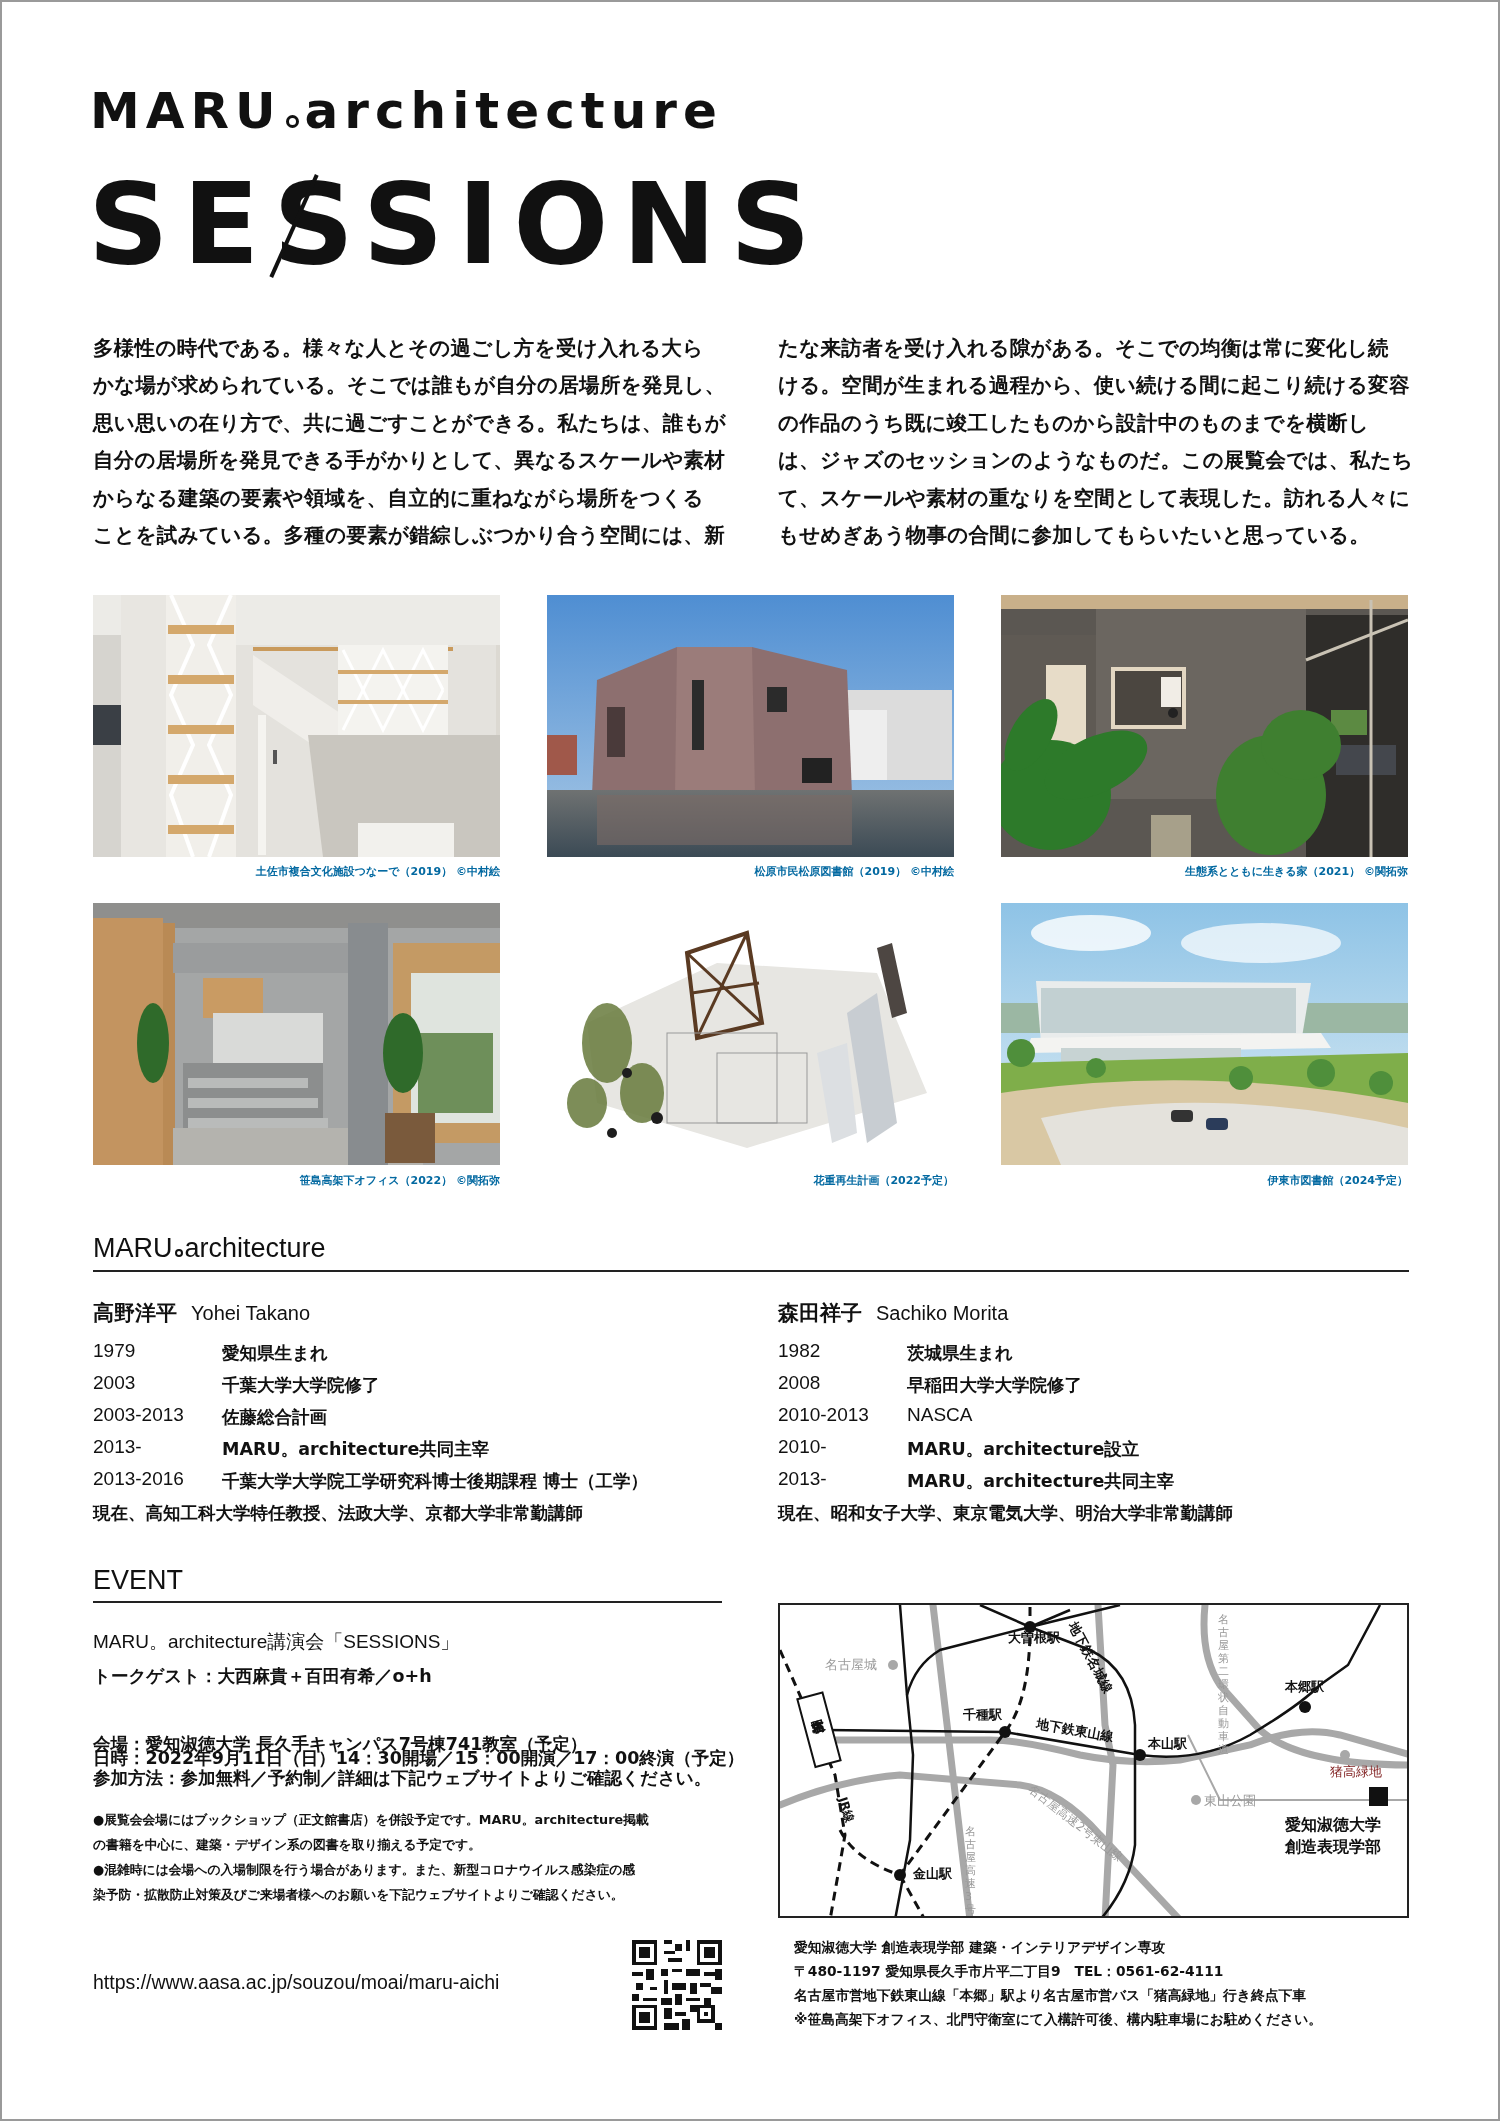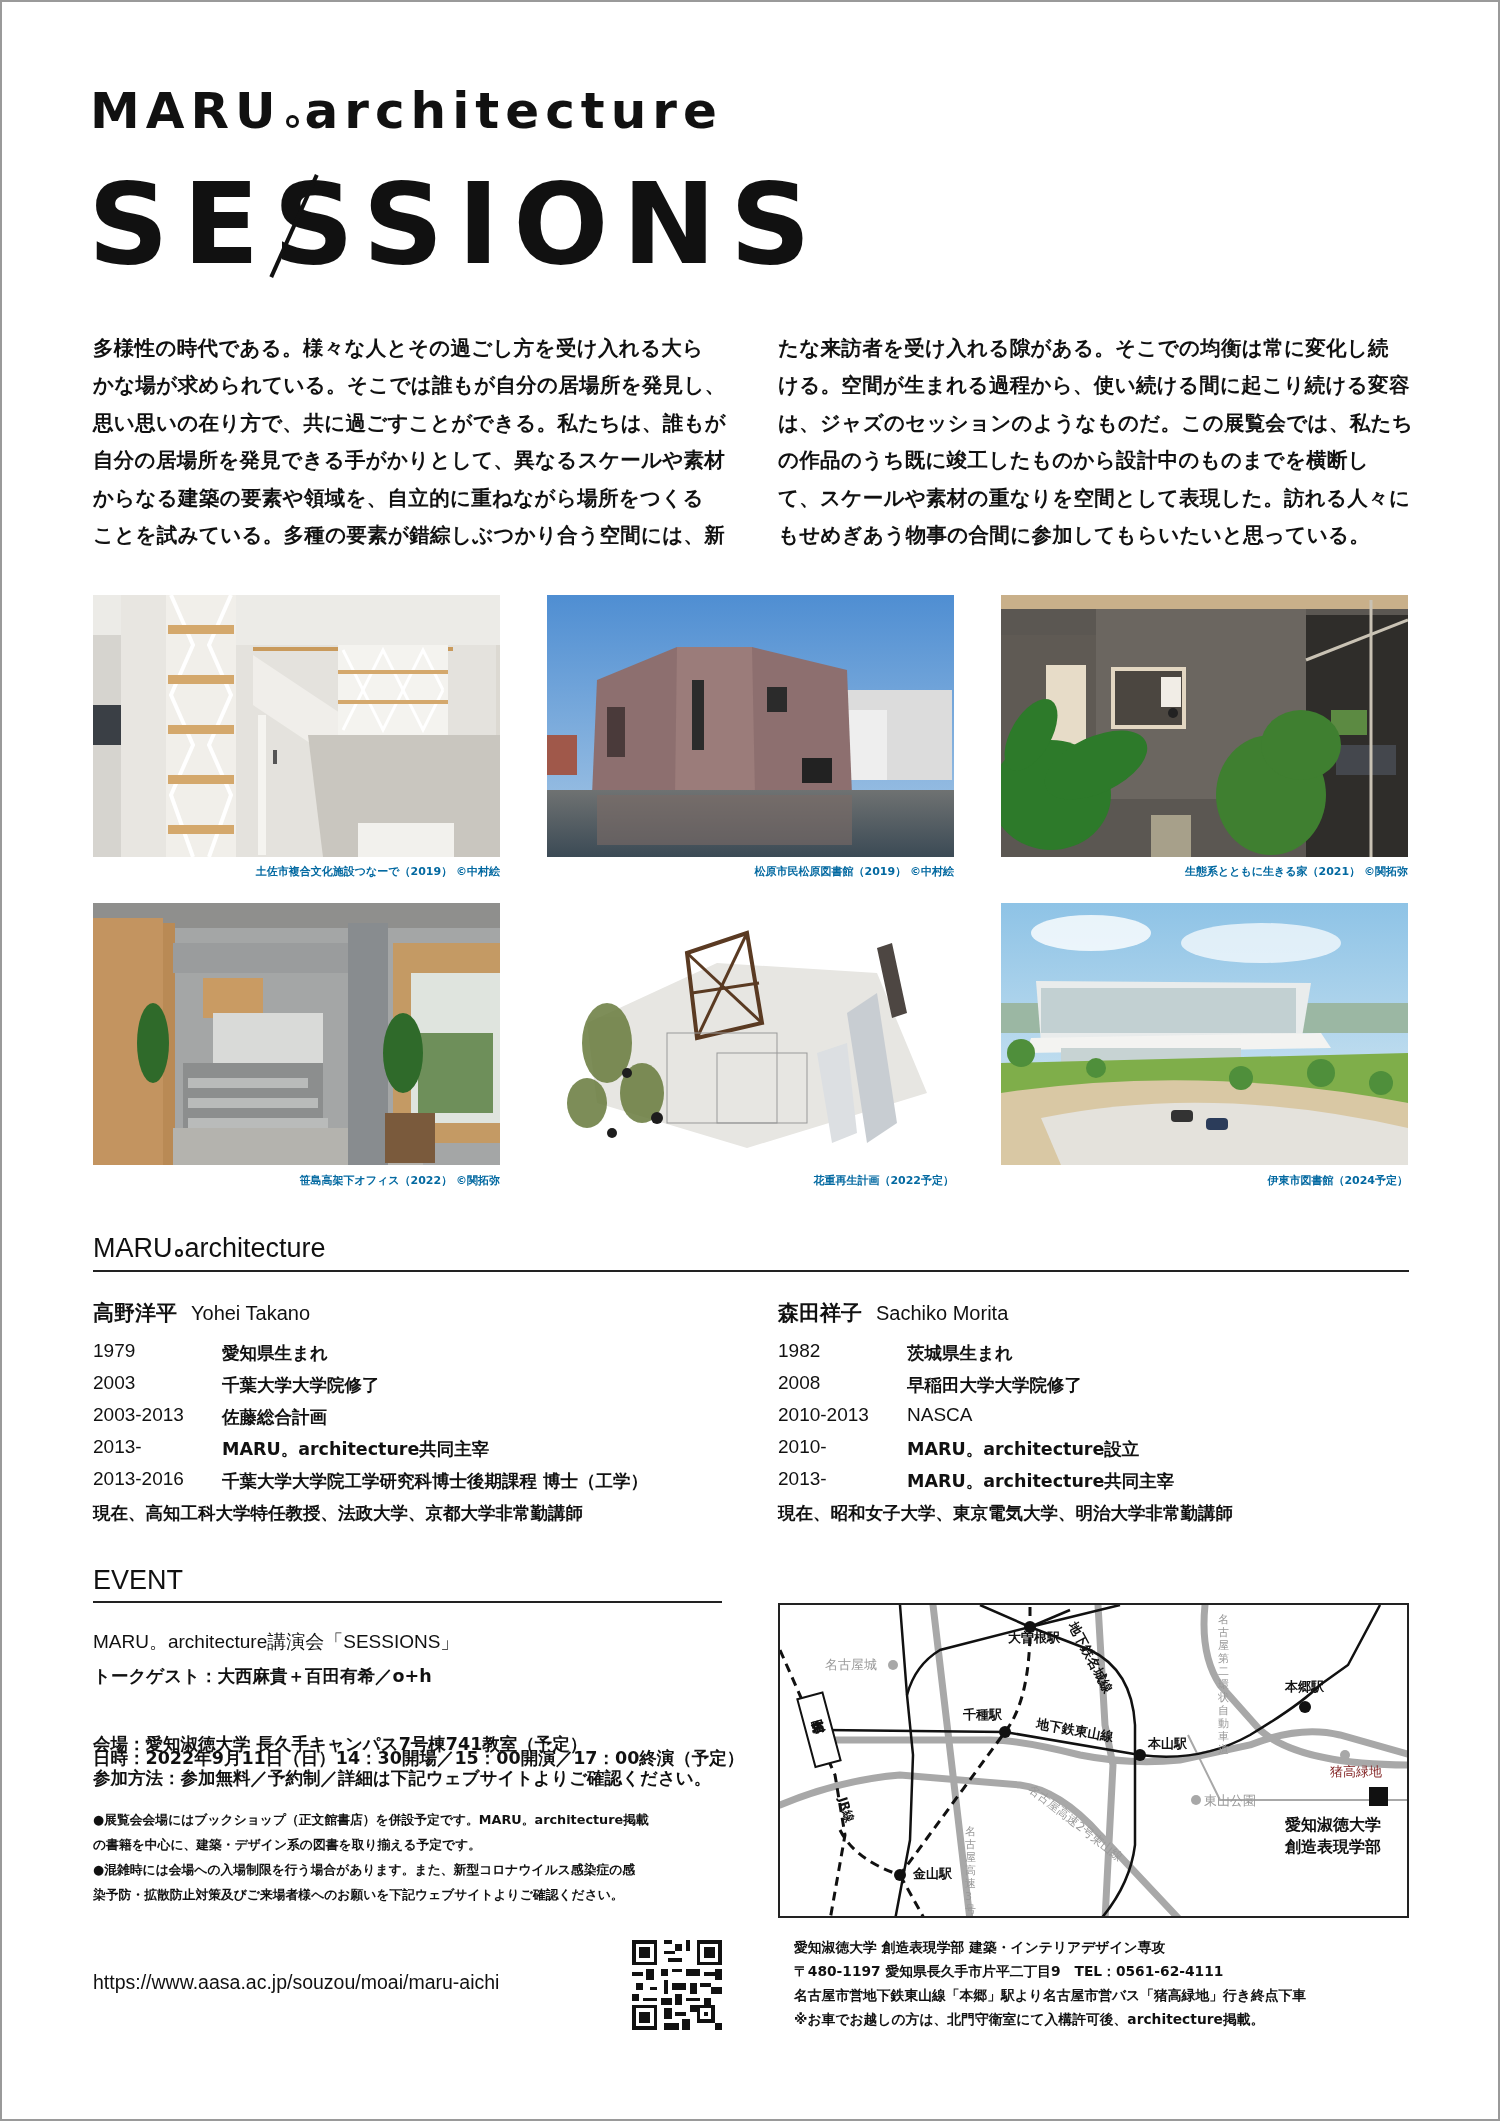--- a/index.html
+++ b/index.html
@@ -59,22 +59,22 @@
   <p>多様性の時代である。様々な人とその過ごし方を受け入れる大ら</p>
   <p>かな場が求められている。そこでは誰もが自分の居場所を発見し、</p>
   <p>思い思いの在り方で、共に過ごすことができる。私たちは、誰もが</p>
   <p>自分の居場所を発見できる手がかりとして、異なるスケールや素材</p>
   <p>からなる建築の要素や領域を、自立的に重ねながら場所をつくる</p>
   <p>ことを試みている。多種の要素が錯綜しぶつかり合う空間には、新</p>
 </div>
 <div class="abs intro" style="left:778px;">
   <p>たな来訪者を受け入れる隙がある。そこでの均衡は常に変化し続</p>
   <p>ける。空間が生まれる過程から、使い続ける間に起こり続ける変容</p>
+  <p>の作品のうち既に竣工したものから設計中のものまでを横断し</p>
   <p>は、ジャズのセッションのようなものだ。この展覧会では、私たち</p>
-  <p>の作品のうち既に竣工したものから設計中のものまでを横断し</p>
   <p>て、スケールや素材の重なりを空間として表現した。訪れる人々に</p>
   <p>もせめぎあう物事の合間に参加してもらいたいと思っている。</p>
 </div>
 
 <div class="photo" style="left:93px; top:595px;">
   <svg width="407" height="262" viewBox="0 0 407 262">
     <rect width="407" height="262" fill="#dcd9d2"></rect>
     <rect x="0" y="0" width="407" height="50" fill="#ecebe7"></rect>
     <rect x="0" y="40" width="30" height="222" fill="#d6d4cf"></rect>
     <rect x="0" y="110" width="28" height="40" fill="#3a3f45"></rect>
@@ -439,13 +439,13 @@
   <span class="abs" style="left:45px; top:51px; font-size:13px; color:#999;">名古屋城</span>
   <span class="abs" style="left:424px; top:187px; font-size:13px; color:#999;">東山公園</span>
   <span class="abs" style="left:550px; top:158px; font-size:13px; color:#7f1d1d;">猪高緑地</span>
   <span class="abs" style="left:505px; top:210px; font-size:16px; font-weight:bold;">愛知淑徳大学</span>
   <span class="abs" style="left:505px; top:232px; font-size:16px; font-weight:bold;">創造表現学部</span>
 </div>
 
 <div class="addr" style="top:1939px;">愛知淑徳大学 創造表現学部 建築・インテリアデザイン専攻</div>
 <div class="addr" style="top:1963px;">〒480-1197 愛知県長久手市片平二丁目9　TEL：0561-62-4111</div>
 <div class="addr" style="top:1987px;">名古屋市営地下鉄東山線「本郷」駅より名古屋市営バス「猪高緑地」行き終点下車</div>
-<div class="addr" style="top:2011px;">※お車でお越しの方は、北門守衛室にて入構許可後、architecture掲載。</div>
+<div class="addr" style="top:2011px;">※笹島高架下オフィス、北門守衛室にて入構許可後、構内駐車場にお駐めください。</div>
 
 </body></html>

